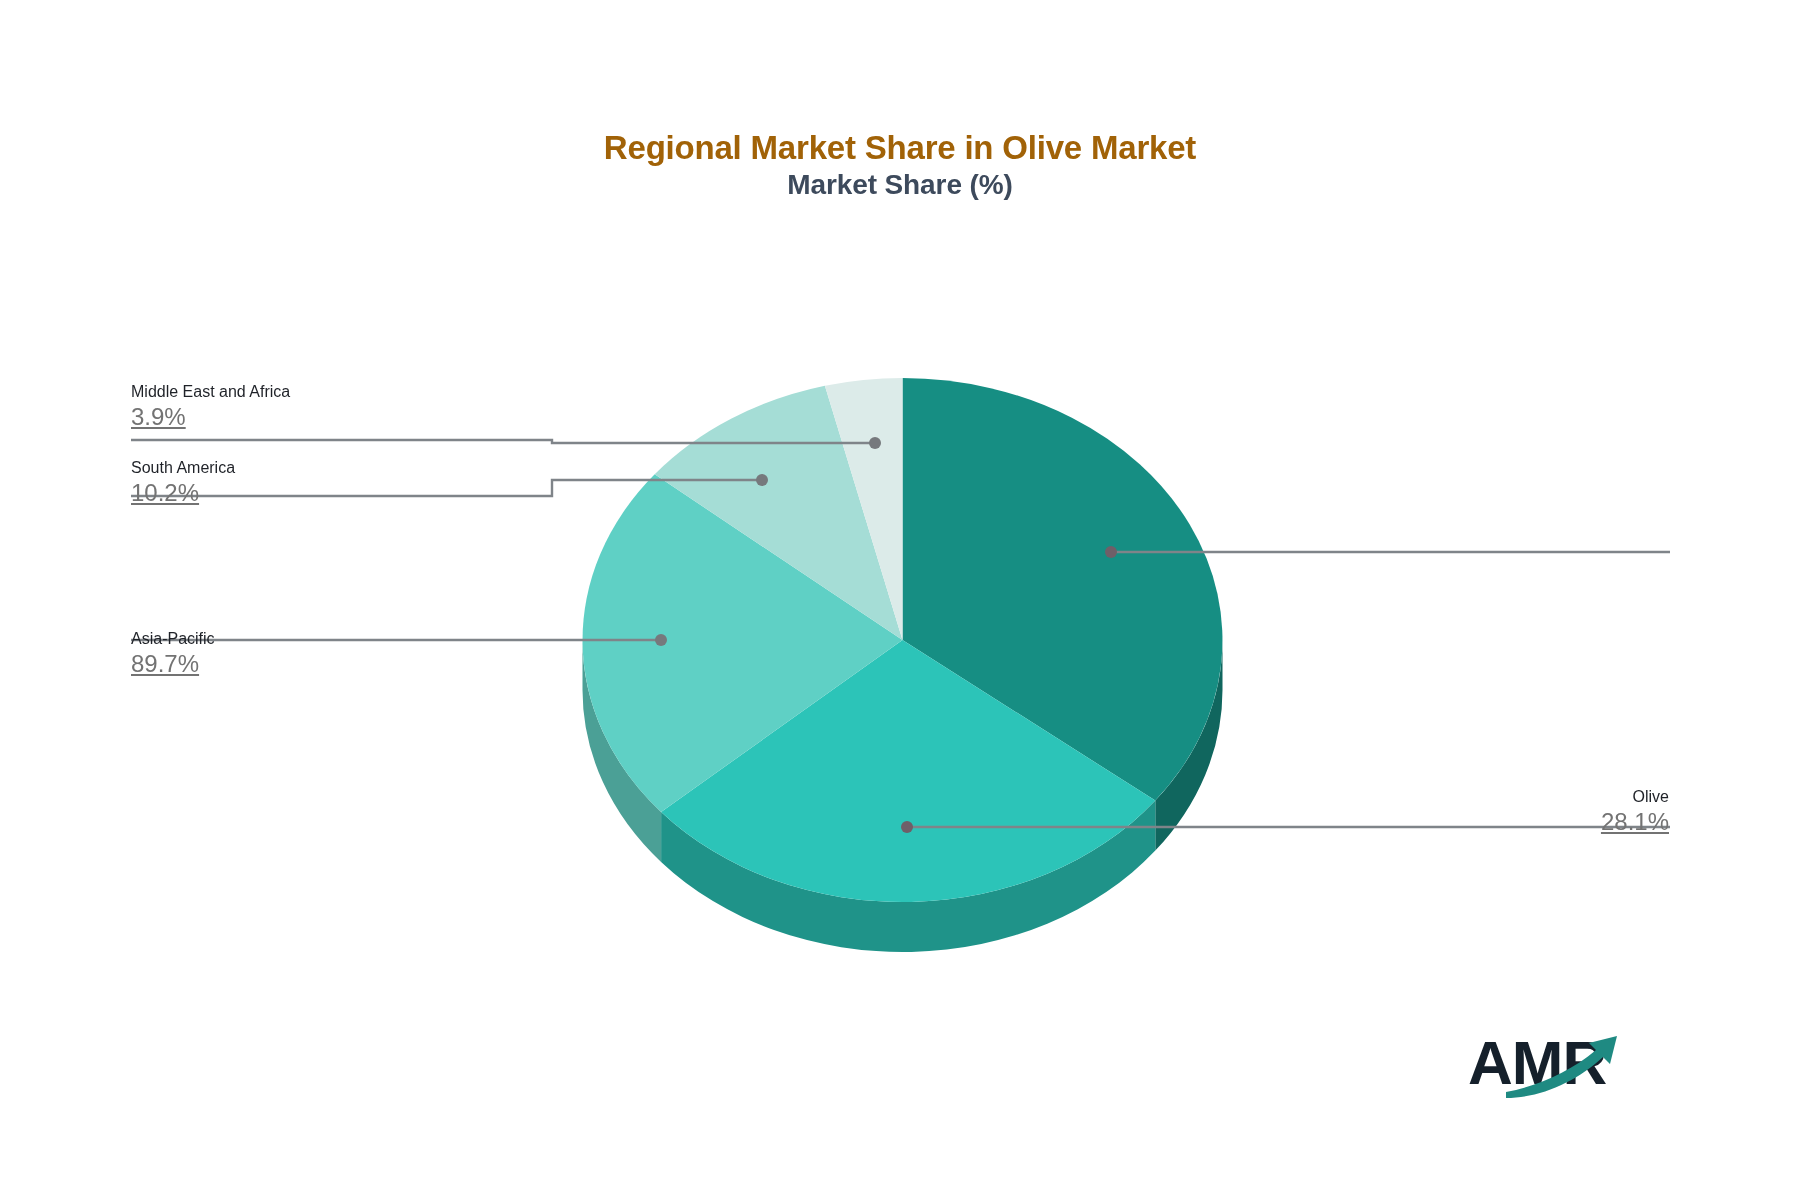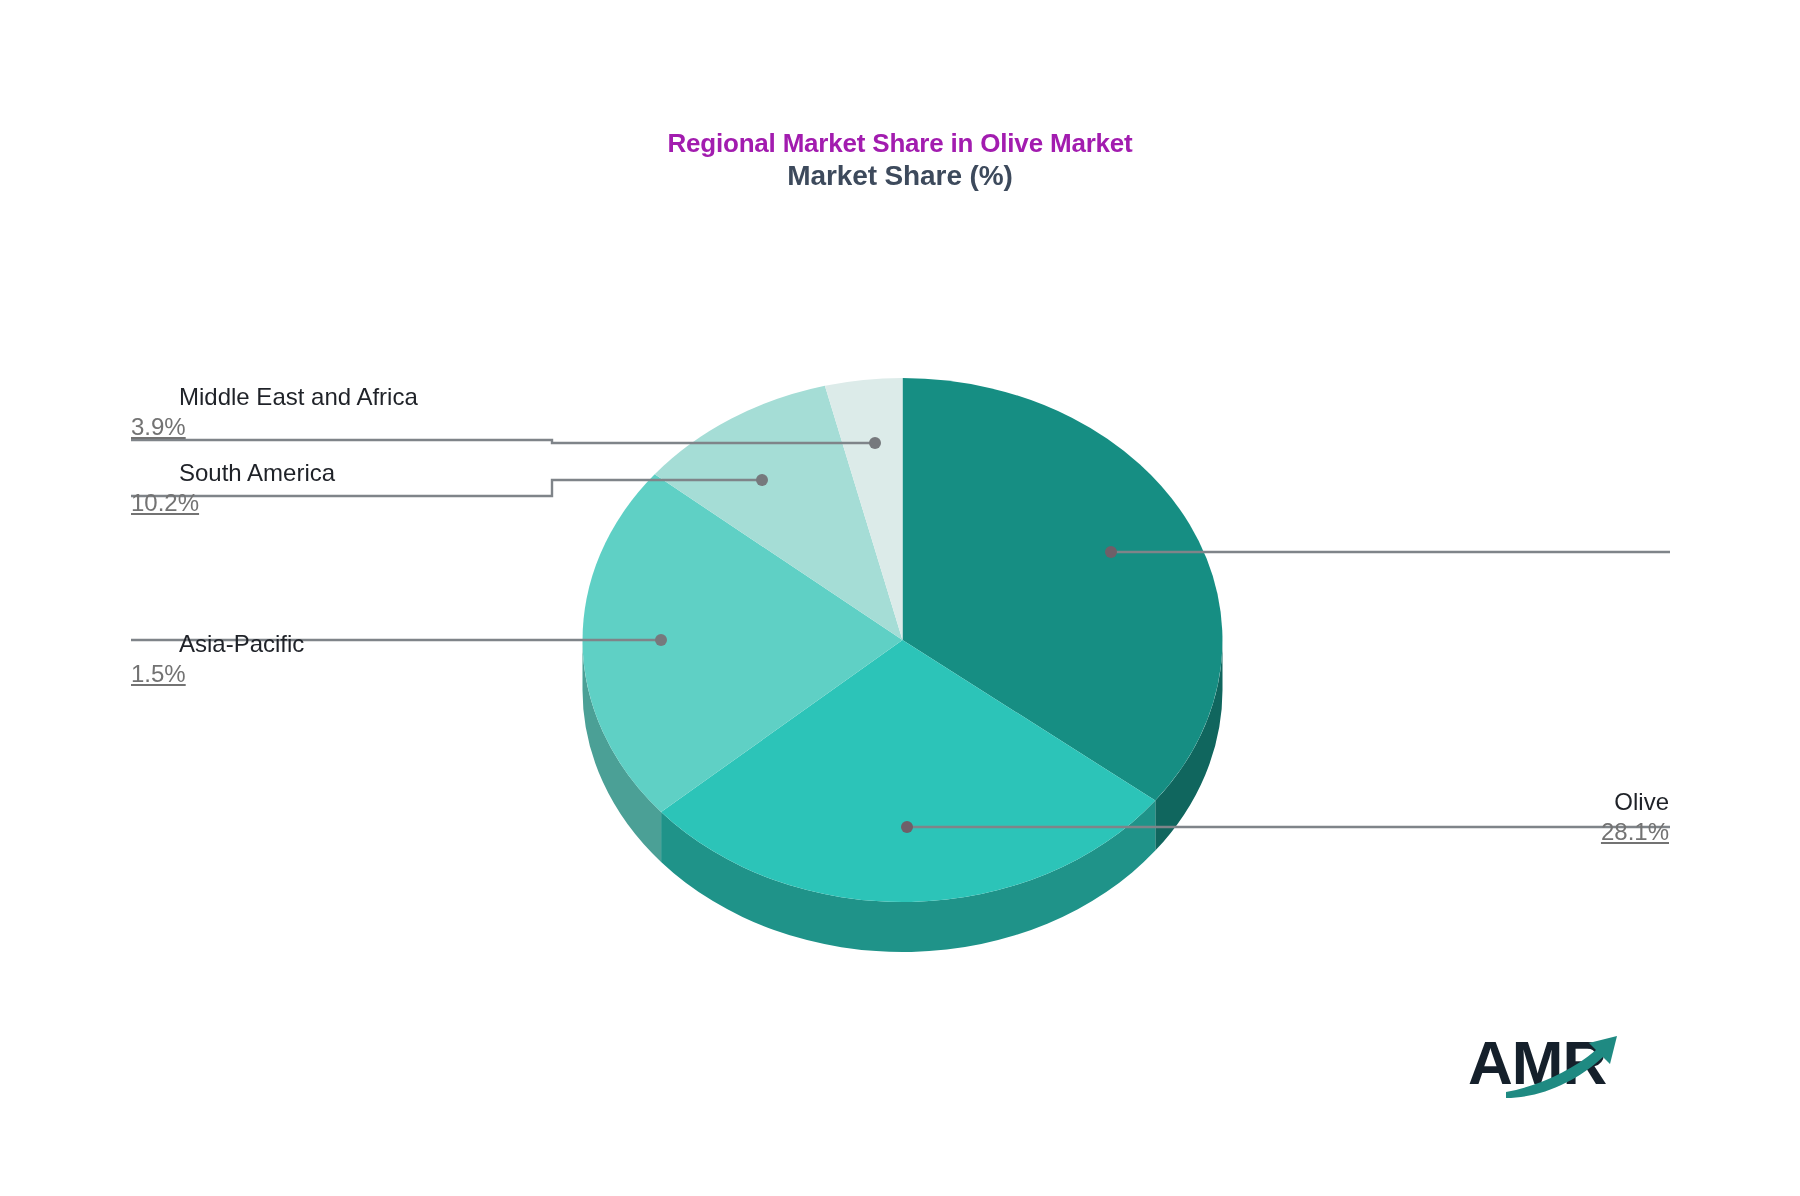--- a/index.html
+++ b/index.html
@@ -22,23 +22,23 @@
   
   .title-block {
     position: absolute;
     top: 128px;
     left: 0;
     width: 1800px;
     text-align: center;
     pointer-events: none;
   }
   .chart-title {
-    font-size: 26px;
+    font-size: 33px;
     font-weight: bold;
-    color: #a21caf;
+    color: #a16207;
     letter-spacing: -0.2px;
     line-height: 1.2;
   }
   .chart-subtitle {
     font-size: 28px;
     font-weight: bold;
     color: #3d4a5c;
     letter-spacing: -0.1px;
     line-height: 1.2;
   }
@@ -51,25 +51,24 @@
     width: 1800px;
     height: 1196px;
   }
 
   
   .callout {
     position: absolute;
     pointer-events: none;
   }
   .callout .cat {
-    font-size: 24px;
+    font-size: 16px;
     color: #1f2228;
     white-space: nowrap;
     line-height: 1.25;
-    margin-left: 48px;
   }
   .callout .val {
     font-size: 24px;
     color: #737373;
     white-space: nowrap;
     line-height: 1.25;
     margin-top: 0;
     text-decoration: underline;
   }
   .callout.left  { text-align: left; }
@@ -134,21 +133,21 @@
     <div class="val">3.9%</div>
   </div>
 
   <div class="callout left" style="left:131px; top:458px;">
     <div class="cat">South America</div>
     <div class="val">10.2%</div>
   </div>
 
   <div class="callout left" style="left:131px; top:629px;">
     <div class="cat">Asia-Pacific</div>
-    <div class="val">1.5%</div>
+    <div class="val">89.7%</div>
   </div>
 
 
   <div class="callout right" style="right:131px; top:787px;">
     <div class="cat">Olive</div>
     <div class="val">28.1%</div>
   </div>
 
   <svg id="amr-logo" viewBox="0 0 175 78">
     <text x="0" y="60" font-family="Liberation Sans, sans-serif" font-size="62" font-weight="bold" letter-spacing="-1" fill="#15202b">AMR</text>

